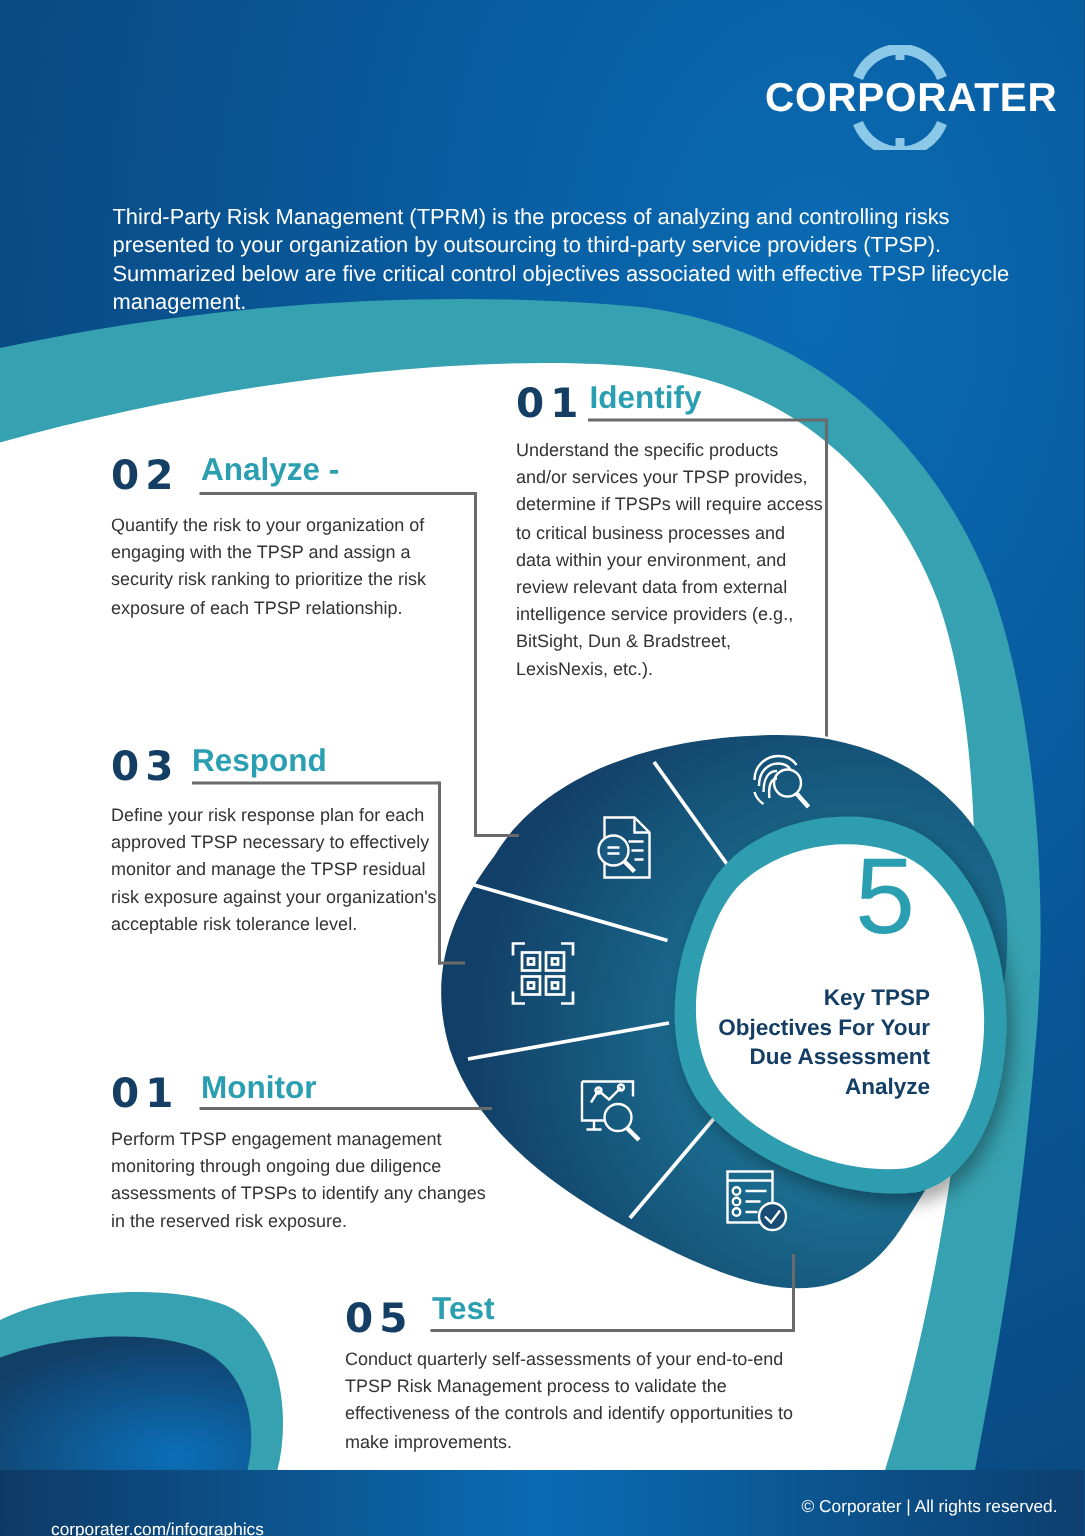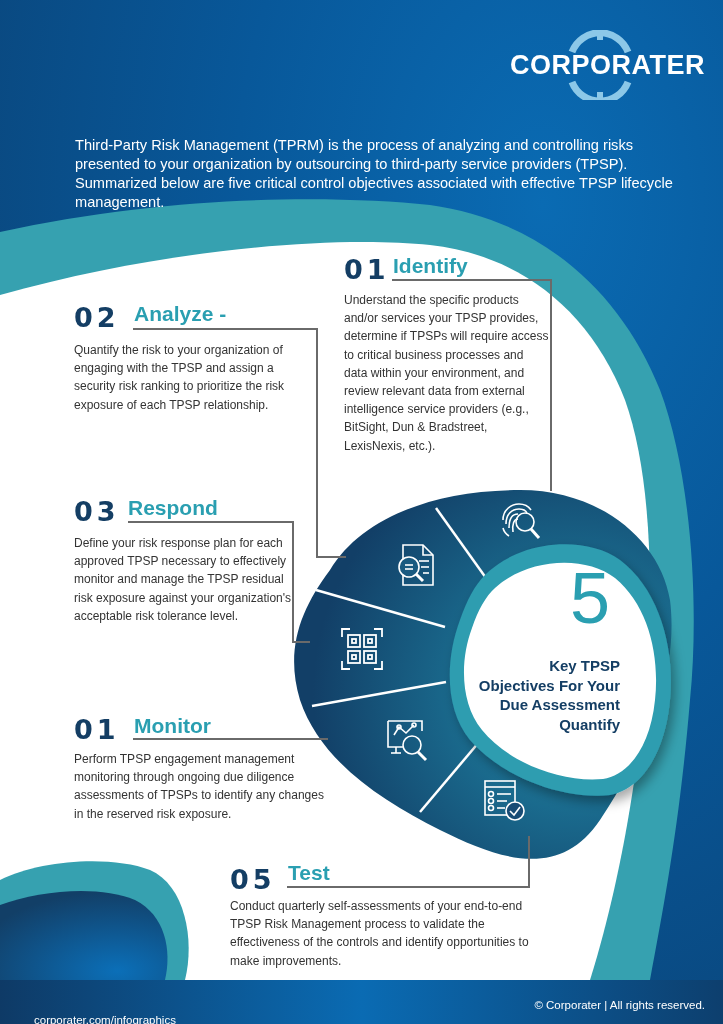--- a/index.html
+++ b/index.html
@@ -195,21 +195,21 @@
       <circle cx="32" cy="32" r="9" fill="#184c75"></circle>
       <polyline points="27,32 31,36 37,28"></polyline>
     </g>
   </svg>
 
   <div class="center-five">5</div>
   <div class="center-text">
     <div>Key TPSP</div>
     <div>Objectives For Your</div>
     <div>Due Assessment</div>
-    <div>Quantify</div>
+    <div>Analyze</div>
   </div>
 
   <div class="footer-links">
     <div>corporater.com/infographics</div>
     <div>corporater.com/risk</div>
   </div>
   <div class="copyright">© Corporater | All rights reserved.</div>
 
 </div>
 

